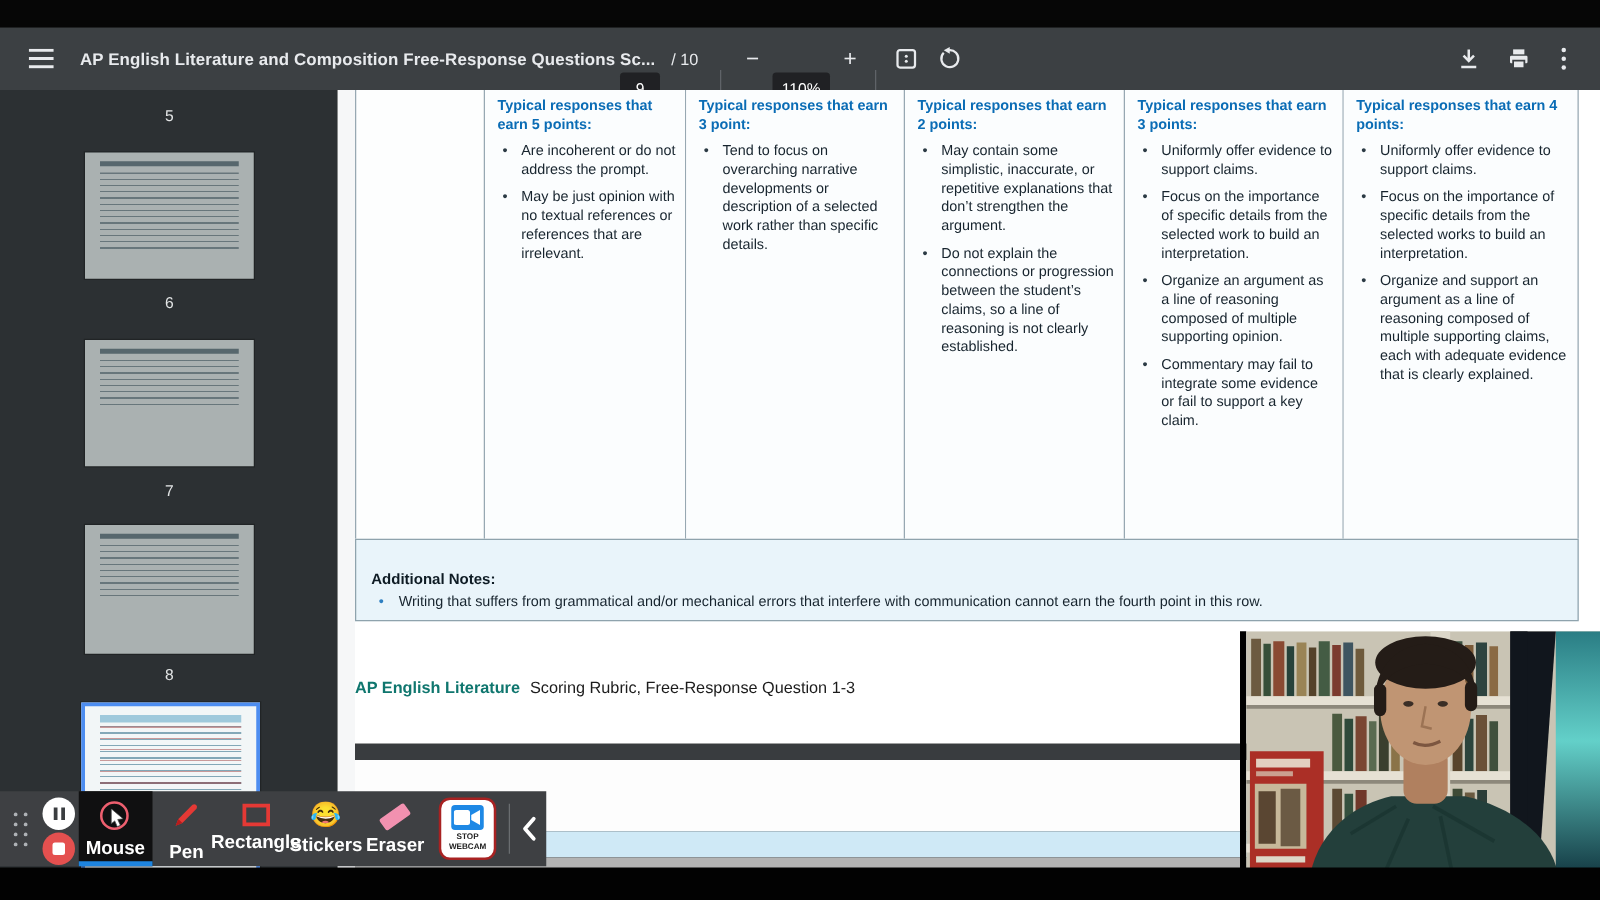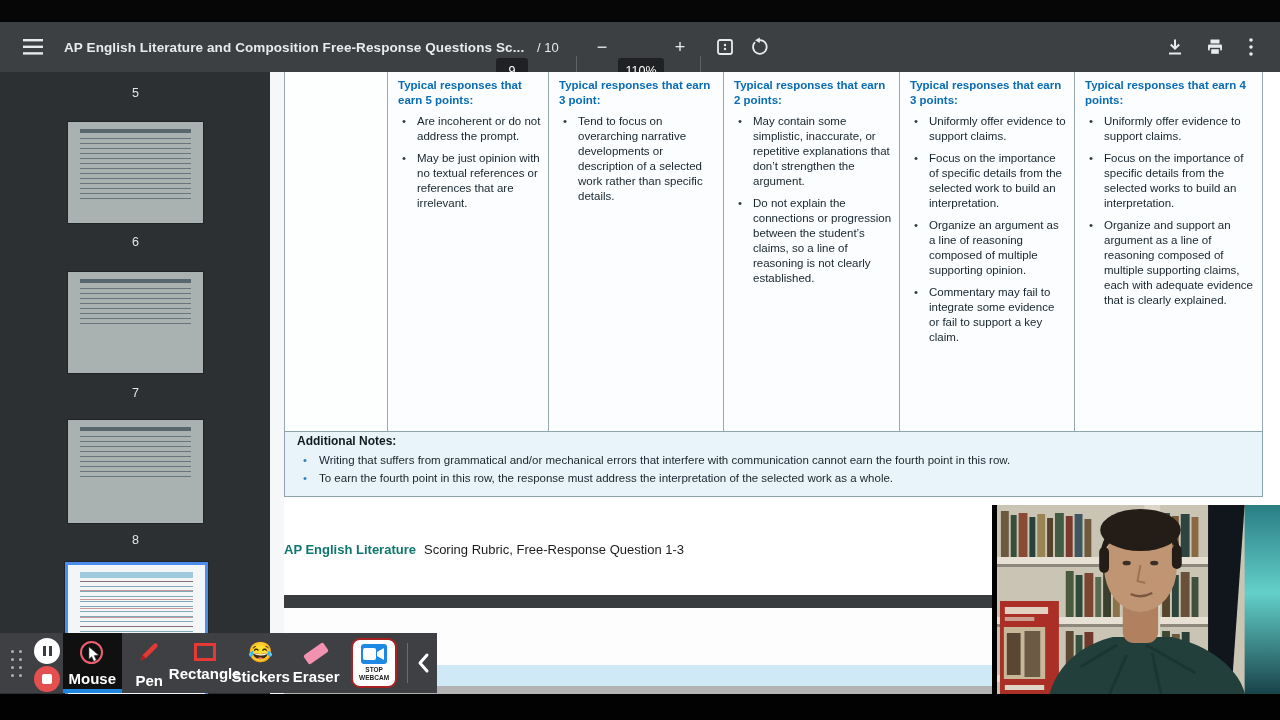--- a/index.html
+++ b/index.html
@@ -36,21 +36,21 @@
   
   #gutter{left:270px;top:72px;width:14px;height:625px;background:#f6f7f8;}
   #page{left:284px;top:72px;width:996px;height:523px;background:#fff;}
   .col{position:absolute;top:0;height:359px;border-right:1px solid #97a8b2;box-sizing:border-box;
        padding:6px 7px 0 10px;font-size:11.5px;line-height:15px;color:#17242e;background:#fbfdfe;}
   .col .hdr{color:#0a6cb5;font-weight:bold;margin-bottom:6px;}
   .col .li{position:relative;padding-left:19px;margin-bottom:7px;}
   .col .li::before{content:"•";position:absolute;left:4px;color:#2b3a44;}
   #labelcol{left:0;width:104px;border-left:1px solid #97a8b2;background:#fdfefe;}
   #notesrow{left:0;top:359px;width:979px;height:66px;background:#e9f4fa;
-            border:1px solid #8fa3ad;box-sizing:border-box;padding:2px 12px;}
+            border:1px solid #8fa3ad;box-sizing:border-box;padding:24px 12px;}
   #notesrow .ntitle{font-weight:bold;font-size:12px;color:#0e1b24;}
   #notesrow .nli{position:relative;padding-left:22px;margin-top:6px;font-size:11.5px;color:#17242e;}
   #notesrow .nli::before{content:"•";position:absolute;left:6px;color:#2d7fc1;}
   #docfooter{left:0;top:470px;font-size:13px;white-space:nowrap;}
   #docfooter .brand{color:#0f766e;font-weight:bold;}
   #docfooter .rest{color:#1c1c1c;margin-left:8px;}
 
   #pagegap{left:284px;top:595px;width:996px;height:13px;background:#393c3f;}
   #nextpage-white{left:284px;top:608px;width:996px;height:57px;background:#fdfdfd;}
   #nextpage-blue{left:284px;top:665px;width:996px;height:21px;background:#cfe9f6;}
@@ -211,21 +211,20 @@
     <div class="col" style="left:791px;width:188px;">
       <div class="hdr">Typical responses that earn 4 points:</div>
       <div class="li">Uniformly offer evidence to support claims.</div>
       <div class="li">Focus on the importance of specific details from the selected works to build an interpretation.</div>
       <div class="li">Organize and support an argument as a line of reasoning composed of multiple supporting claims, each with adequate evidence that is clearly explained.</div>
     </div>
 
     <div class="abs" id="notesrow">
       <div class="ntitle">Additional Notes:</div>
       <div class="nli">Writing that suffers from grammatical and/or mechanical errors that interfere with communication cannot earn the fourth point in this row.</div>
-      <div class="nli">To earn the fourth point in this row, the response must address the interpretation of the selected work as a whole.</div>
     </div>
 
     <div class="abs" id="docfooter">
       <span class="brand">AP English Literature</span><span class="rest">Scoring Rubric, Free-Response Question 1-3</span>
     </div>
   </div>
 
   <div class="abs" id="pagegap"></div>
   <div class="abs" id="nextpage-white"></div>
   <div class="abs" id="nextpage-blue"></div>

